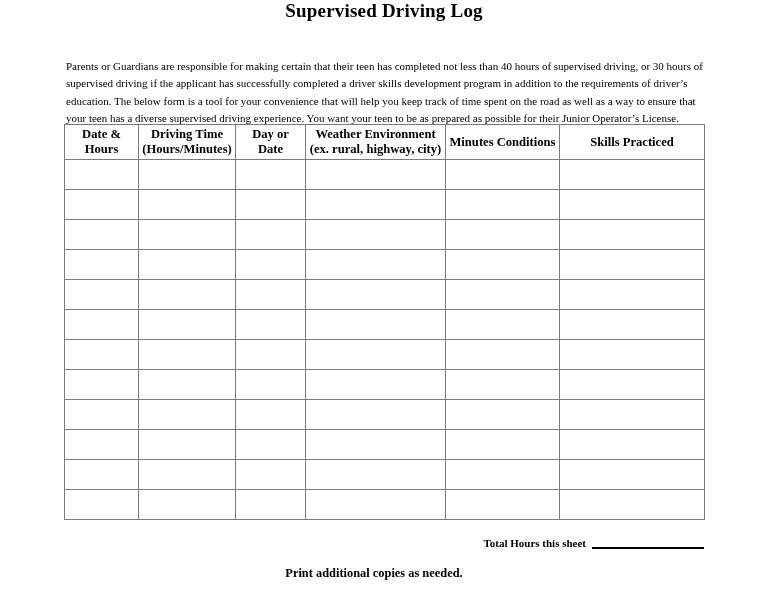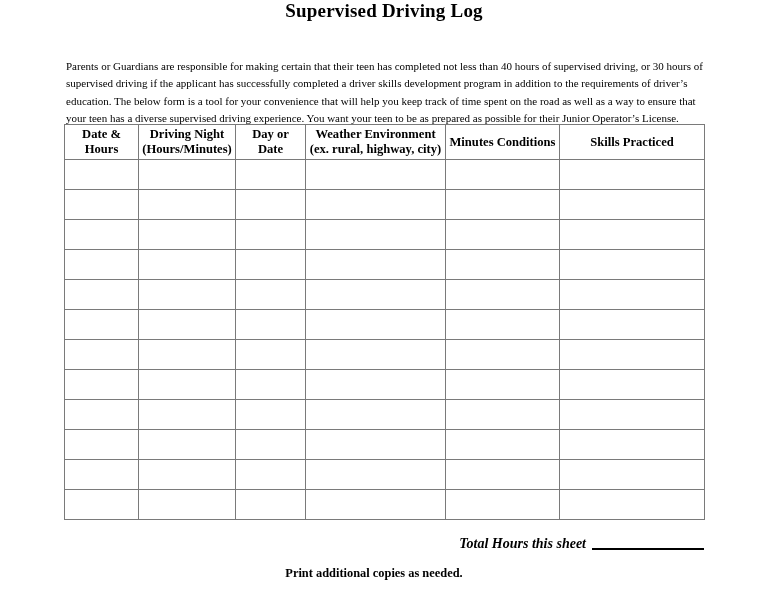--- a/index.html
+++ b/index.html
@@ -84,25 +84,24 @@
   .col-weather { width: 114px; }
   .col-skills { width: 145px; }
 
   
   .totals {
     position: absolute;
     left: 64px;
     top: 536px;
     width: 640px;
     text-align: right;
-    font-size: 14px;
+    font-size: 11px;
     font-weight: bold;
     font-family: "Liberation Serif", "DejaVu Serif", serif;
     white-space: nowrap;
-    font-style: italic;
   }
   .totals-blank {
     display: inline-block;
     width: 112px;
     border-bottom: 2px solid #000;
     margin-left: 6px;
     vertical-align: -2px;
     height: 11px;
   }
 
@@ -136,21 +135,21 @@
       <col class="col-weather">
       <col class="col-skills">
     </colgroup>
     <thead>
       <tr>
         <th>
           <span class="hdr-sub">Date &amp;</span>
           <span class="hdr-sub">Hours</span>
         </th>
         <th>
-          <span class="hdr-sub">Driving Night</span>
+          <span class="hdr-sub">Driving Time</span>
           <span class="hdr-sub">(Hours/Minutes)</span>
         </th>
         <th>
           <span class="hdr-sub">Day or</span>
           <span class="hdr-sub">Date</span>
         </th>
         <th>
           <span class="hdr-sub">Weather Environment</span>
           <span class="hdr-sub">(ex. rural, highway, city)</span>
         </th>

